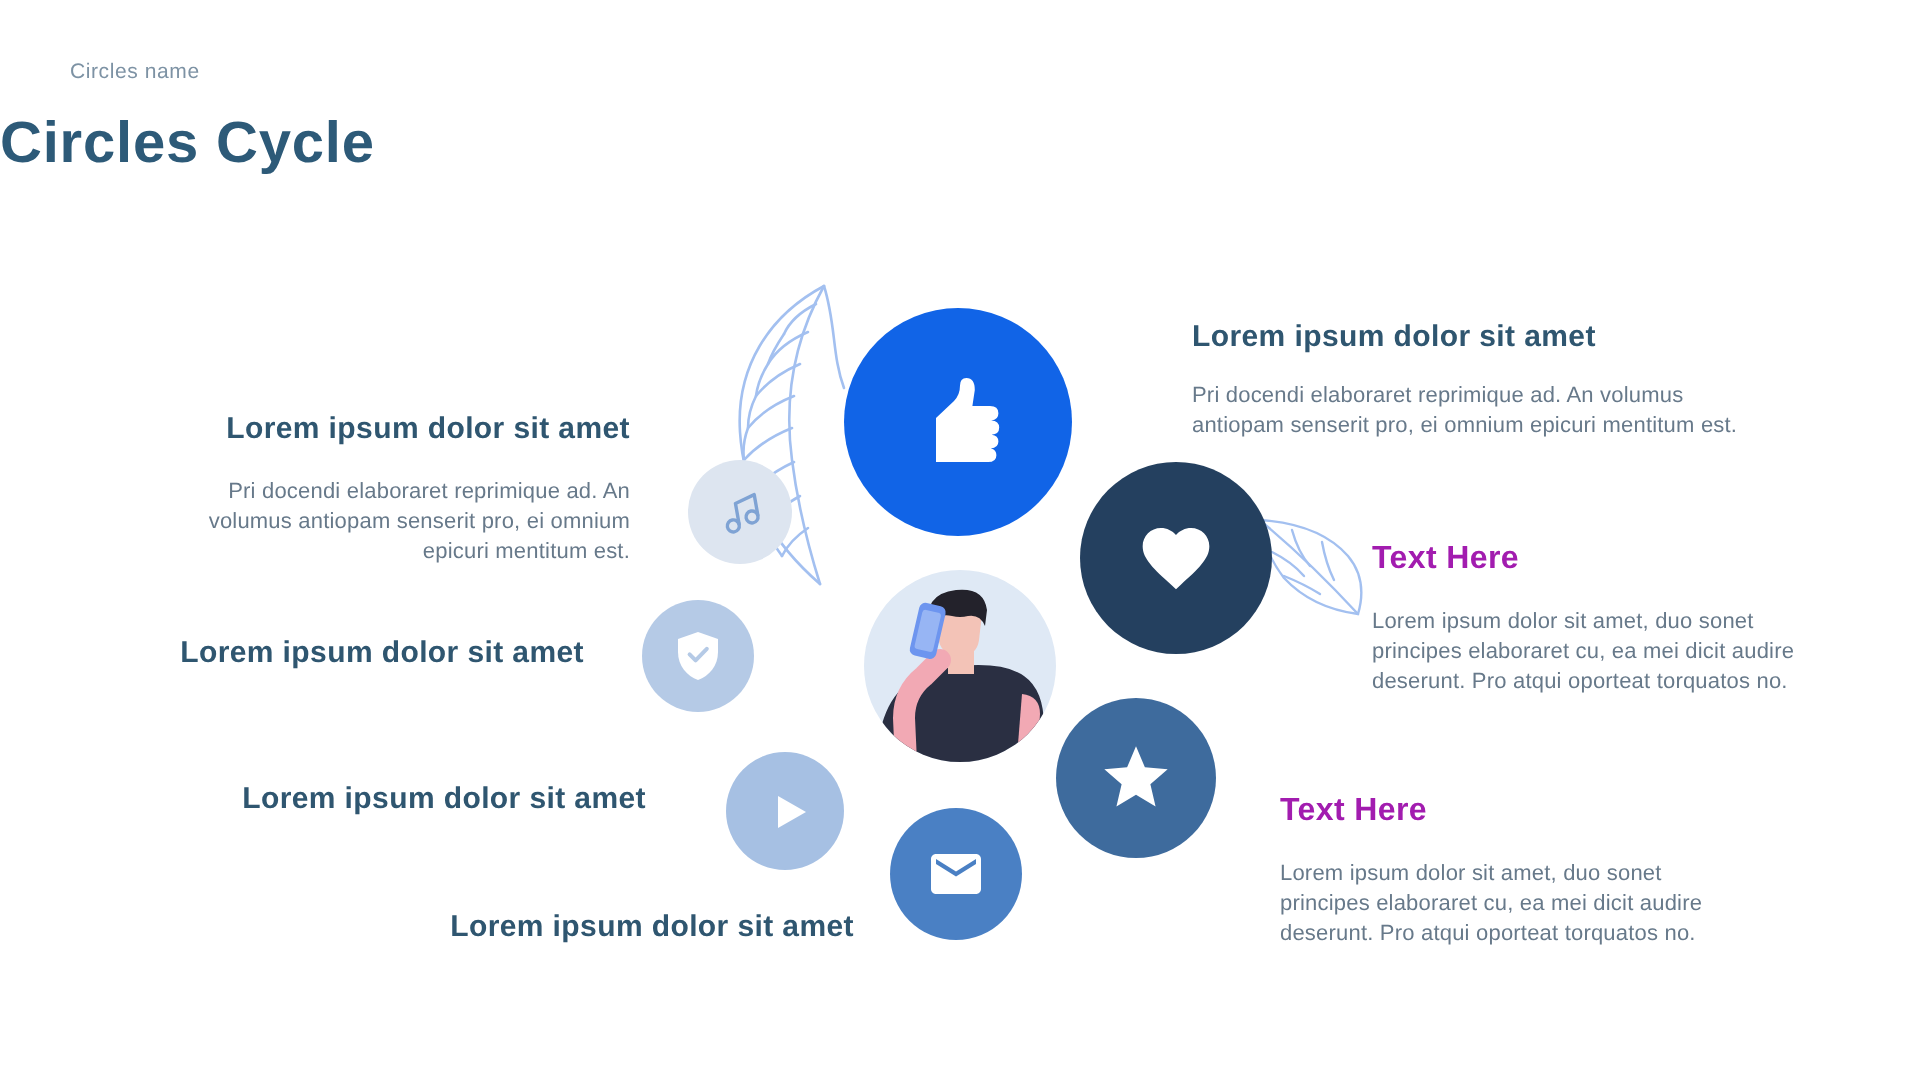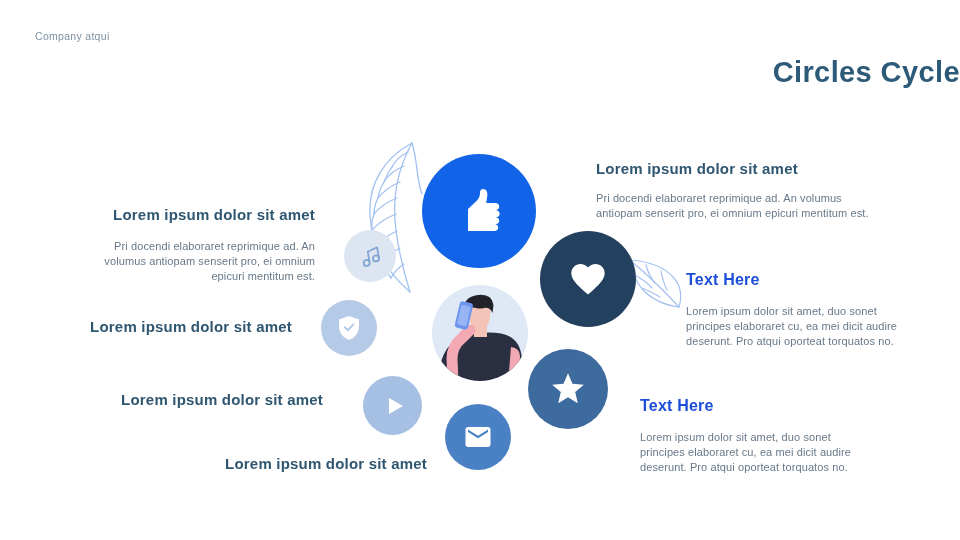--- a/index.html
+++ b/index.html
@@ -7,31 +7,31 @@
     position:relative; width:960px; height:540px; margin:0 auto;
     background:#ffffff; overflow:hidden;
     font-family:"Liberation Sans", sans-serif;
   }
   .abs { position:absolute; }
 
   .company {
     left:35px; top:30px; font-size:10.5px; color:#7d92a4; letter-spacing:.3px;
   }
   .title {
-    left:0; right:0; top:56px; text-align:right;
+    left:0; right:0; top:56px; text-align:left;
     font-size:29px; font-weight:bold; color:#2d5a78; letter-spacing:.4px;
   }
 
   .link-h {
     font-size:15px; font-weight:bold; color:#2f5670; letter-spacing:.2px;
     text-decoration-thickness:2px; text-underline-offset:3px;
     white-space:nowrap; z-index:3; cursor:pointer;
   }
   .sub-h {
-    font-size:16px; font-weight:bold; color:#1d4ed8; letter-spacing:.2px;
+    font-size:16px; font-weight:bold; color:#a21caf; letter-spacing:.2px;
     white-space:nowrap; z-index:3;
   }
   .body-t {
     font-size:11px; color:#67798a; line-height:1.35; letter-spacing:.1px; z-index:3;
   }
   .r-align { text-align:right; }
 
   
   .lh1 { right:645px; top:206px; }
   .lb1 { right:645px; top:239px; width:212px; }
@@ -62,21 +62,21 @@
 
   .leaf { z-index:1; }
   .leaf-a { left:356px; top:140px; }
   .leaf-b { left:626px; top:256px; }
 </style>
 </head>
 <body>
 
 <div class="slide">
 
-  <div class="abs company">Company atqui</div>
+  <div class="abs company">Circles name</div>
   <div class="abs title">Circles Cycle</div>
 
   <svg class="abs leaf leaf-a" width="82" height="155" viewBox="0 0 82 155" fill="none">
     <g stroke="#a3c0f0" stroke-width="1.3" fill="none" stroke-linecap="round">
       <path d="M56,3 C28,18 12,44 14,76 C16,108 31,132 54,152"></path>
       <path d="M56,3 C41,30 36,60 40,90 C43,114 49,136 54,152"></path>
       <path d="M56,3 C62,22 60,38 66,54"></path>
       <path d="M52,12 Q40,18 36,27"></path>
       <path d="M48,26 Q34,32 28,42"></path>
       <path d="M44,42 Q30,48 22,58"></path>

